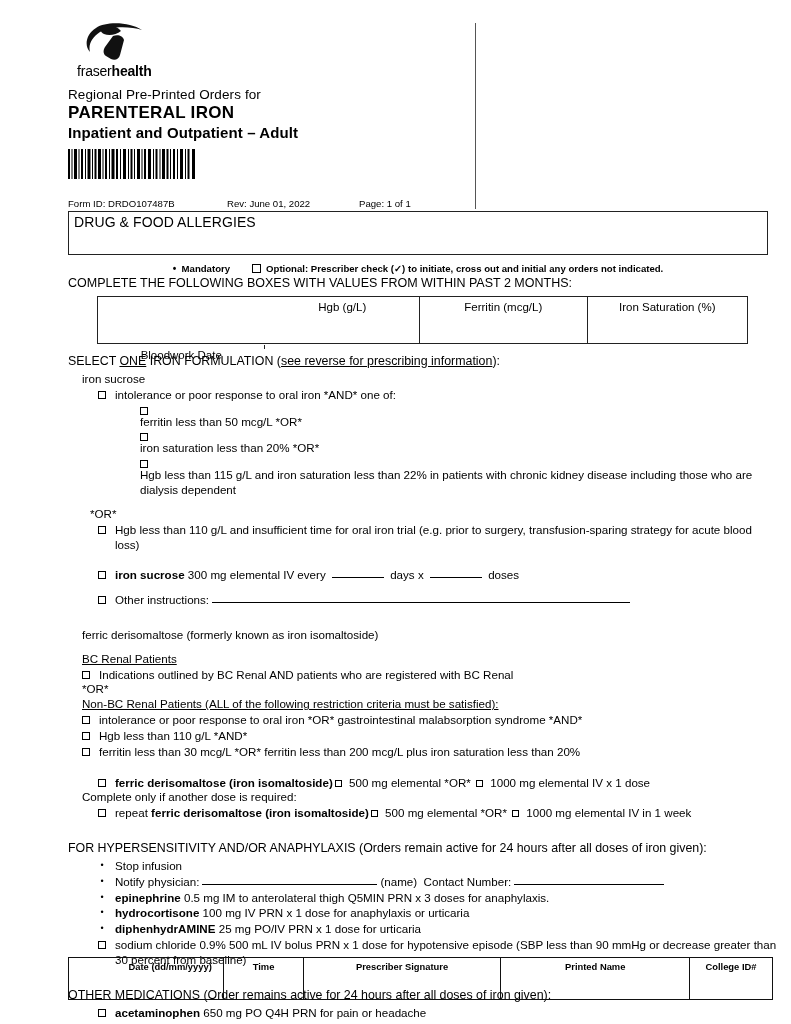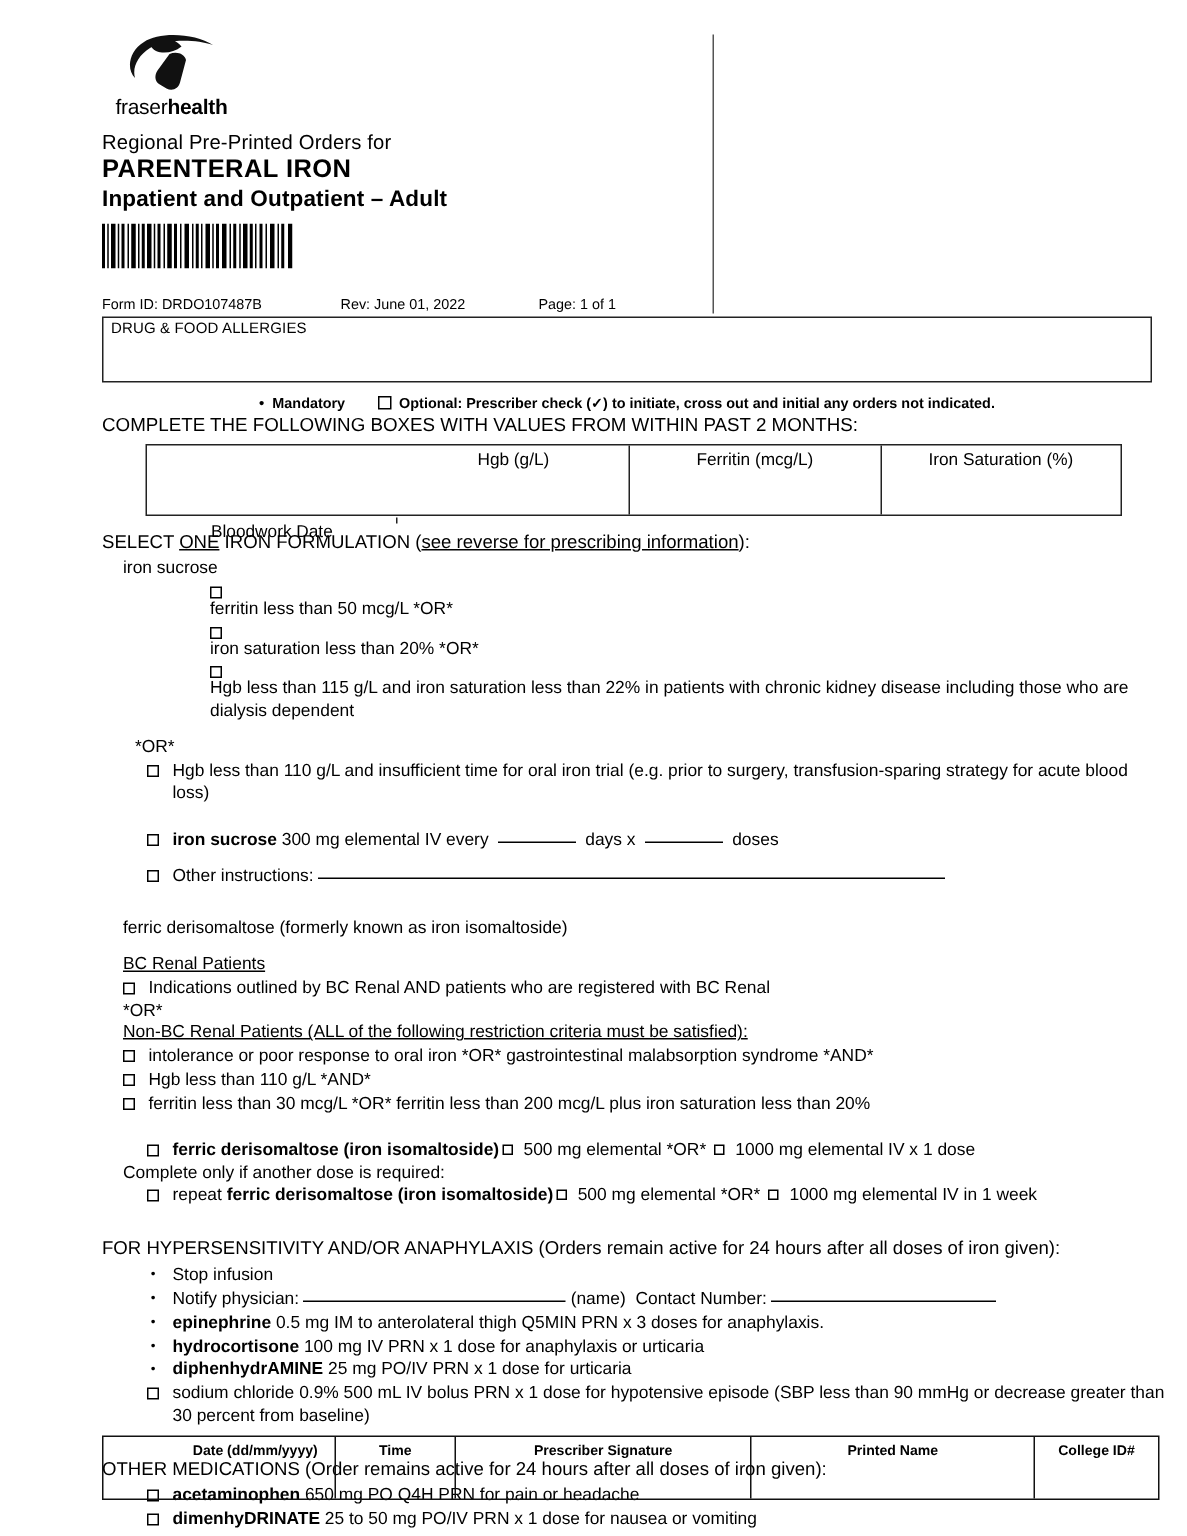--- a/index.html
+++ b/index.html
@@ -95,21 +95,21 @@
   .allergies-box {
     position: absolute;
     left: 68px;
     top: 211px;
     width: 700px;
     height: 44px;
     border: 1.4px solid #222;
     box-sizing: border-box;
   }
   .allergies-label {
-    font-size: 10px;
+    font-size: 14px;
     padding: 2px 0 0 5px;
     letter-spacing: 0.1px;
   }
 
   
   .legend {
     position: absolute;
     left: 68px;
     top: 263px;
     width: 700px;
@@ -343,20 +343,24 @@
     <div class="bw-cell bw-c2">Ferritin (mcg/L)</div>
     <div class="bw-cell bw-c3">Iron Saturation (%)</div>
   </div>
 
   <div class="content">
 
     <div class="section-head"><span>SELECT </span><span class="u">ONE</span><span> IRON FORMULATION (</span><span class="u">see reverse for prescribing information</span><span>):</span></div>
 
     <div class="sub-head">iron sucrose</div>
 
+    <div class="row ind1">
+      <span class="cb"></span>
+      <span class="txt">intolerance or poor response to oral iron *AND* one of:</span>
+    </div>
 
     <div class="row ind2">
       <span class="cb"></span>
       <span class="txt">ferritin less than 50 mcg/L *OR*</span>
     </div>
     <div class="row ind2">
       <span class="cb"></span>
       <span class="txt">iron saturation less than 20% *OR*</span>
     </div>
     <div class="row ind2">

